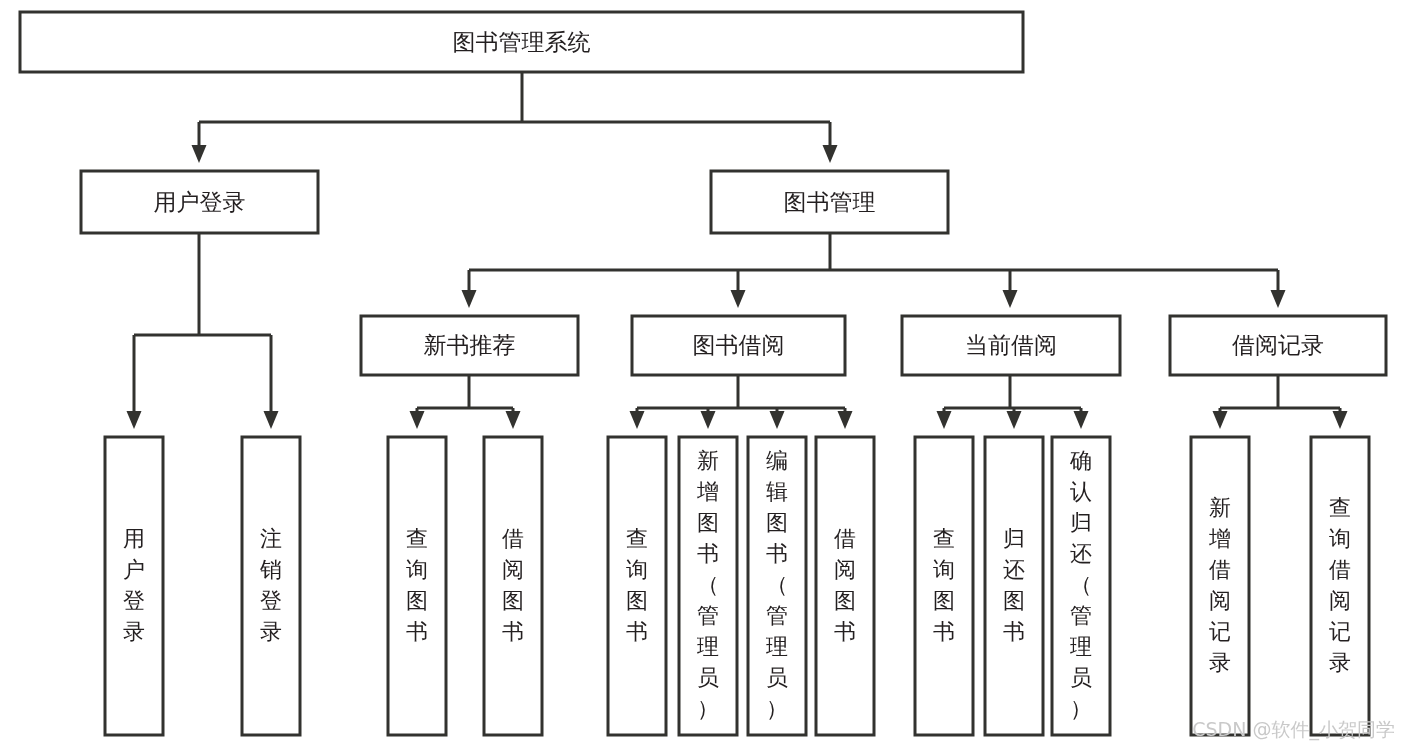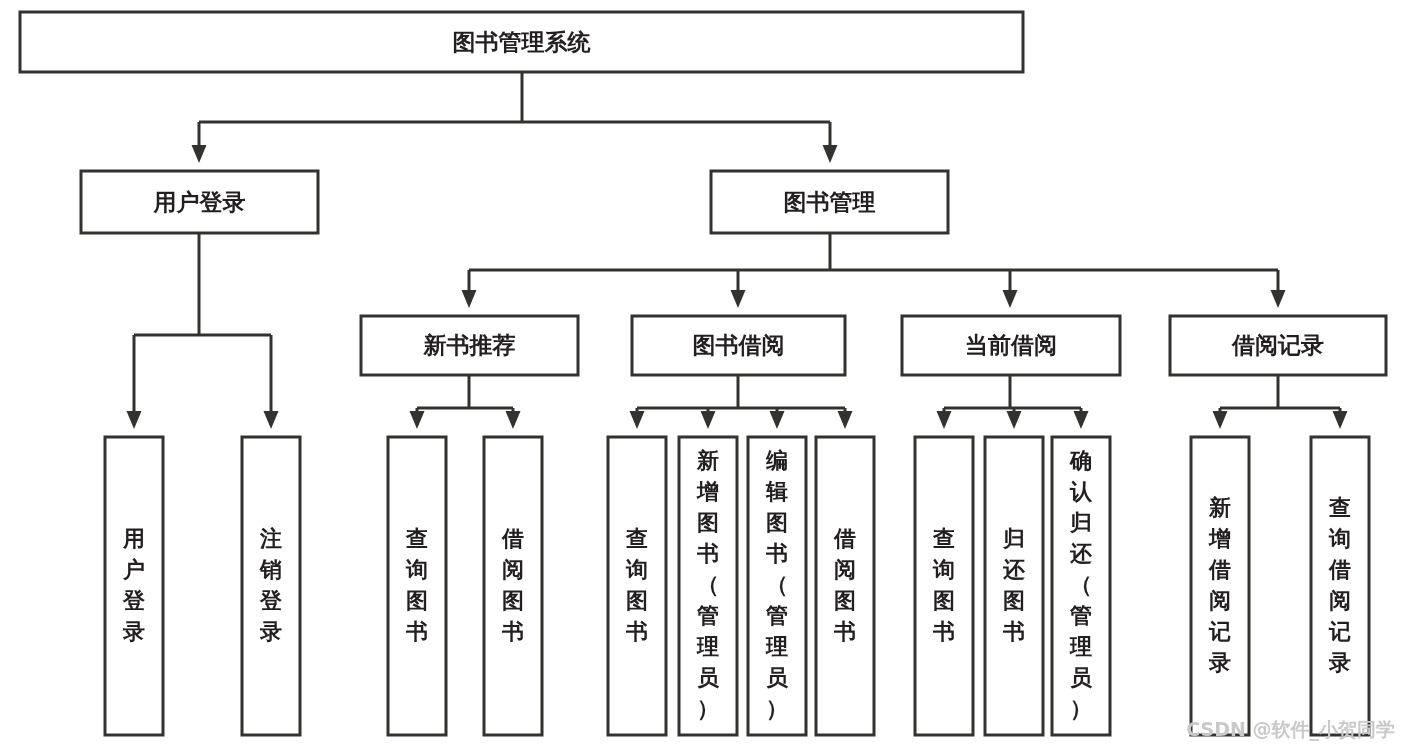--- a/index.html
+++ b/index.html
@@ -14,21 +14,20 @@
     position: relative;
     overflow: hidden;
     font-family: "DejaVu Sans", "Liberation Sans", sans-serif;
   }
   #diagram-root {
     position: absolute;
     left: 0;
     top: 0;
     width: 1269px;
     height: 747px;
-    font-weight: bold;
   }
   svg.flow {
     display: block;
     width: 1405px;
     height: 747px;
   }
   .node-rect {
     fill: #ffffff;
     stroke: #32322f;
     stroke-width: 3;

